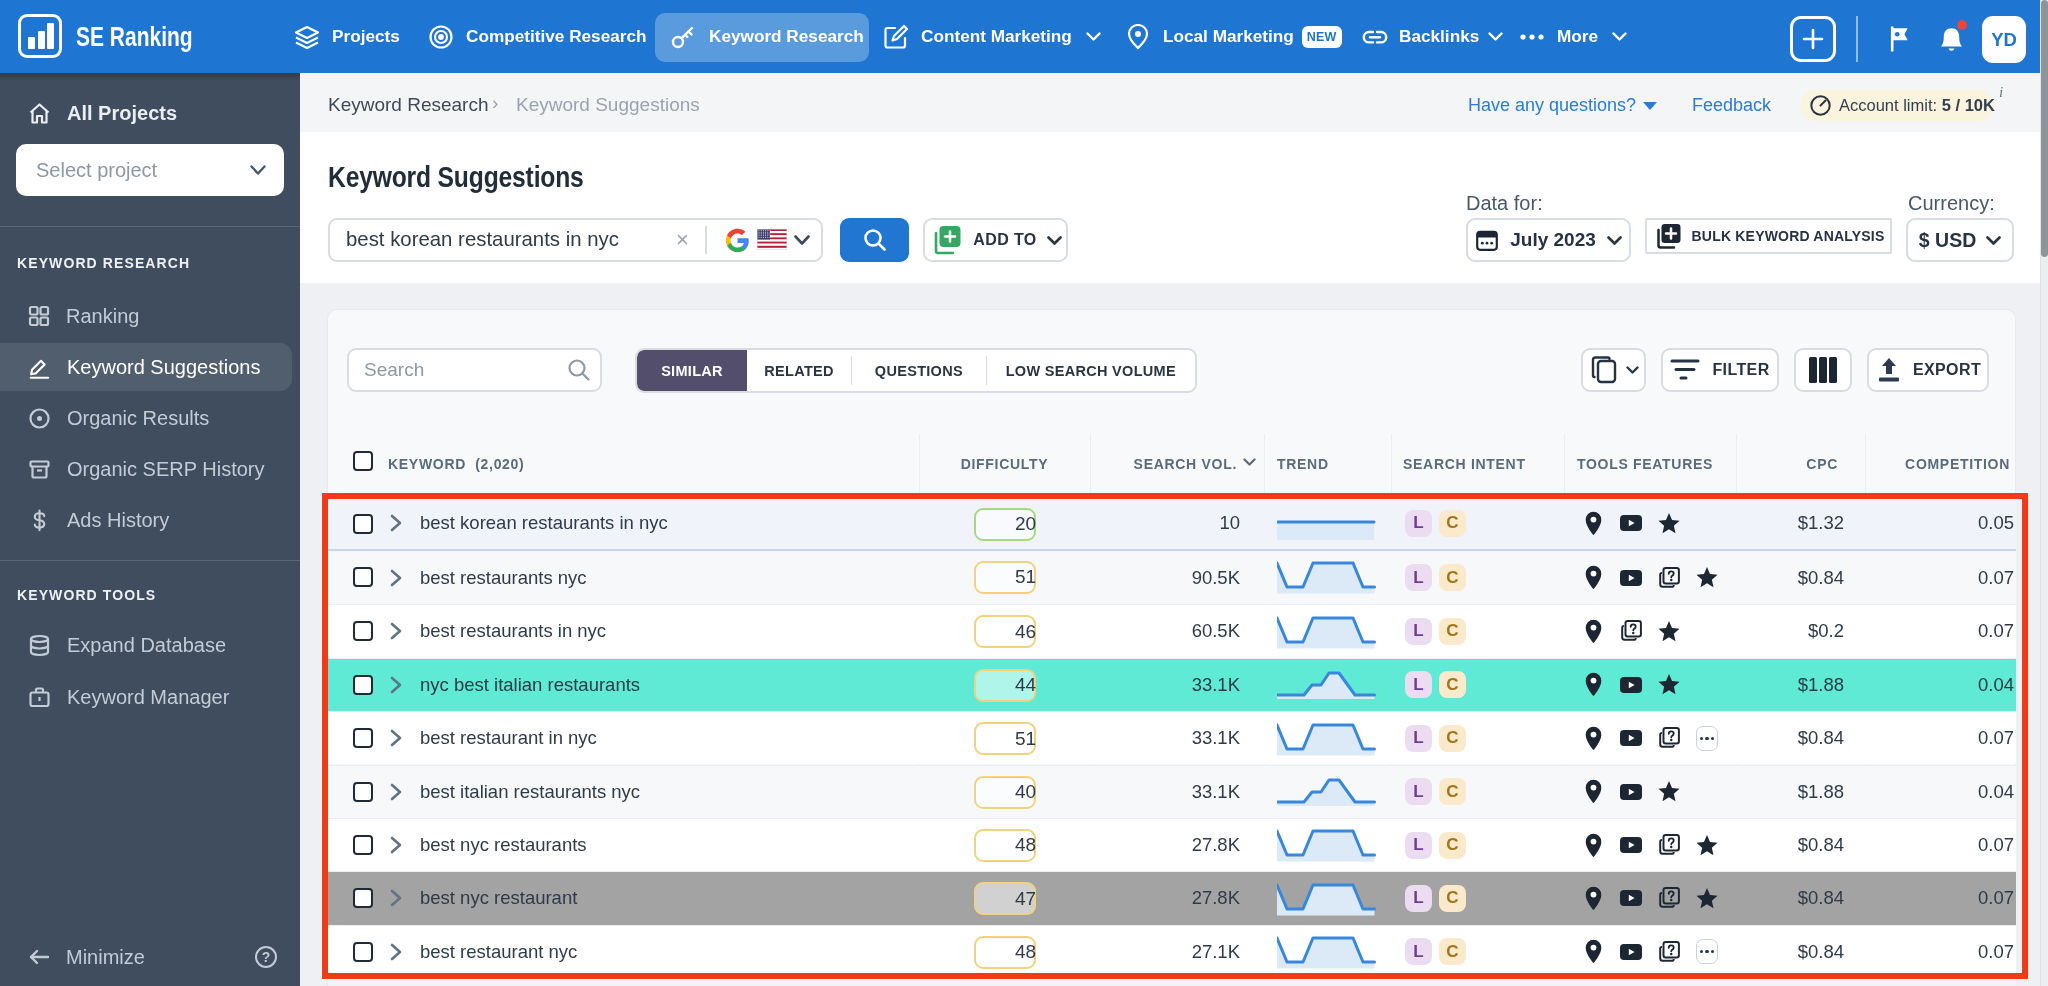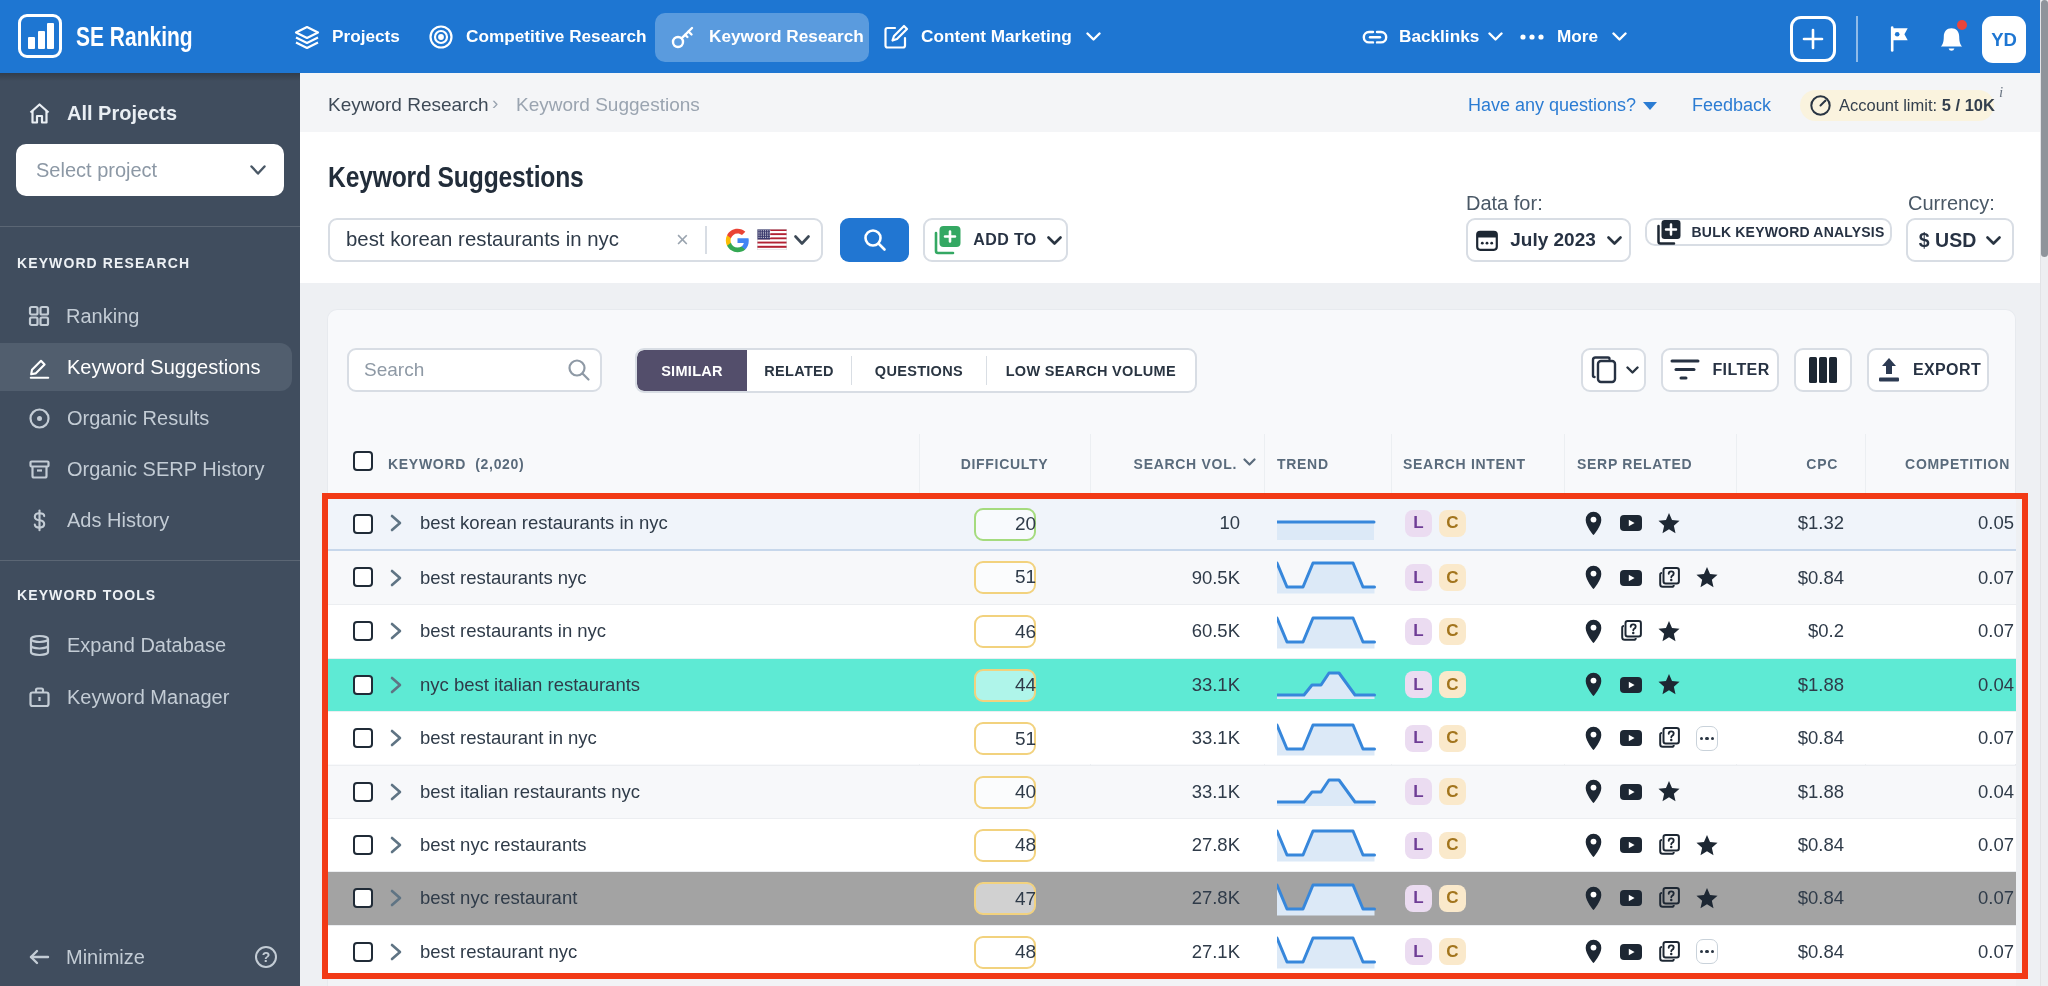--- a/index.html
+++ b/index.html
@@ -99,20 +99,30 @@
           <path d="M9.5 16.5 L11 12 21 2 24 5 14 15 9.5 16.5 Z"></path>
         </g>
       </svg>
       <span>Content Marketing</span>
       <span style="margin-left:2px">
         <svg width="15" height="9" viewBox="0 0 15 9" style="">
           <path d="M1.5 1.5 L7.5 7.5 L13.5 1.5" fill="none" stroke="#fff" stroke-width="2.4" stroke-linecap="round" stroke-linejoin="round"></path>
         </svg>
       </span>
     </div>
+    <div class="nav-item" style="left:1125px">
+      <svg width="26" height="26" viewBox="0 0 26 26" style="">
+        <g fill="none" stroke="#fff" stroke-width="2.2">
+          <path d="M13 24 C13 24 4 15.5 4 9.8 A9 8.8 0 0 1 22 9.8 C22 15.5 13 24 13 24 Z"></path>
+          <circle cx="13" cy="10" r="3" fill="#fff" stroke="none"></circle>
+        </g>
+      </svg>
+      <span>Local Marketing</span>
+      <span class="newbadge" style="margin-left:-4px">NEW</span>
+    </div>
     <div class="nav-item" style="left:1360px;gap:9px">
       <svg width="30" height="26" viewBox="0 0 30 26" style="">
         <g fill="none" stroke="#fff" stroke-width="2.4" stroke-linecap="round">
           <path d="M13 8 H9 A5.2 5.2 0 0 0 9 18.4 H13"></path>
           <path d="M17 8 H21 A5.2 5.2 0 0 1 21 18.4 H17"></path>
           <path d="M10 13.2 H20"></path>
         </g>
       </svg>
       <span>Backlinks</span>
       <span style="margin-left:0">
@@ -371,21 +381,21 @@
       <path d="M2.2 6.8 Q2.2 3.8 5.2 3.8 H19 Q21.8 3.8 21.8 6.8 V9.6 H2.2 Z" fill="#1D2733"></path>
       <circle cx="7.3" cy="15.2" r="1.4" fill="#1D2733"></circle>
       <circle cx="12" cy="15.2" r="1.4" fill="#1D2733"></circle>
       <circle cx="16.7" cy="15.2" r="1.4" fill="#1D2733"></circle>
     </svg>
     <span style="font-size:19px;font-weight:bold;color:#273243">July 2023</span>
     <svg width="15" height="9" viewBox="0 0 15 9" style="">
       <path d="M1.5 1.5 L7.5 7.5 L13.5 1.5" fill="none" stroke="#2A3542" stroke-width="2.6" stroke-linecap="round" stroke-linejoin="round"></path>
     </svg>
   </div>
-<div class="abs" style="left:1645px;top:218px;width:247px;height:28px;background:#fff;border:2px solid #D8DDE4;border-radius:10px;display:flex;align-items:center;justify-content:center;gap:9px;white-space:nowrap">
+<div class="abs" style="left:1645px;top:218px;width:247px;height:36px;background:#fff;border:2px solid #D8DDE4;border-radius:2px;display:flex;align-items:center;justify-content:center;gap:9px;white-space:nowrap">
     <svg width="30" height="30" viewBox="0 0 30 30" style="">
       <path d="M5.5 9 V24.5 Q5.5 26.5 7.5 26.5 H21" fill="none" stroke="#1D2733" stroke-width="2.5" stroke-linecap="round"></path>
       <rect x="8.5" y="3" width="19" height="19" rx="3.2" fill="#1D2733"></rect>
       <path d="M18 7.5 V17.5 M13 12.5 H23" stroke="#fff" stroke-width="2.5" stroke-linecap="round"></path>
     </svg>
     <span class="btxt" style="font-size:14px;letter-spacing:.2px;white-space:nowrap">BULK KEYWORD ANALYSIS</span>
   </div>
 <div class="abs" style="left:1906px;top:218px;width:108px;height:44px;background:#fff;border:2px solid #D8DDE4;border-radius:9px;display:flex;align-items:center;justify-content:center;gap:10px">
     <span style="font-size:19.5px;font-weight:bold;color:#273243">$ USD</span>
     <svg width="15" height="9" viewBox="0 0 15 9" style="">
@@ -462,21 +472,21 @@
 <div class="hcell" style="left:388px">KEYWORD&nbsp; (2,020)</div>
 <div class="hcell" style="left:919px;width:171px;justify-content:center">DIFFICULTY</div>
 <div class="hcell" style="left:1090px;width:147px;justify-content:flex-end">SEARCH VOL.</div>
 <div class="abs" style="left:1243px;top:458px">
     <svg width="13" height="8" viewBox="0 0 13 8" style="">
       <path d="M1.5 1.5 L6.5 6.5 L11.5 1.5" fill="none" stroke="#5A6B7C" stroke-width="2.2" stroke-linecap="round" stroke-linejoin="round"></path>
     </svg>
   </div>
 <div class="hcell" style="left:1277px">TREND</div>
 <div class="hcell" style="left:1403px">SEARCH INTENT</div>
-<div class="hcell" style="left:1577px">SERP RELATED</div>
+<div class="hcell" style="left:1577px">TOOLS FEATURES</div>
 <div class="hcell" style="left:1736px;width:102px;justify-content:flex-end">CPC</div>
 <div class="hcell" style="left:1865px;width:145px;justify-content:flex-end">COMPETITION</div>
 <div class="row" style="top:497.5px;background:#F0F4FA;border-bottom:2px solid #C7D7EB;">
     <div class="checkbox" style="left:25px;top:16px"></div>
     <div class="cell" style="left:62px;top:0">
       <svg width="12" height="18" viewBox="0 0 12 18" style="">
         <path d="M2 2 L10 9.0 L2 16" fill="none" stroke="#5F7484" stroke-width="2.6" stroke-linecap="round" stroke-linejoin="round"></path>
       </svg>
     </div>
     <div class="cell kw" style="left:92px">best korean restaurants in nyc</div>

